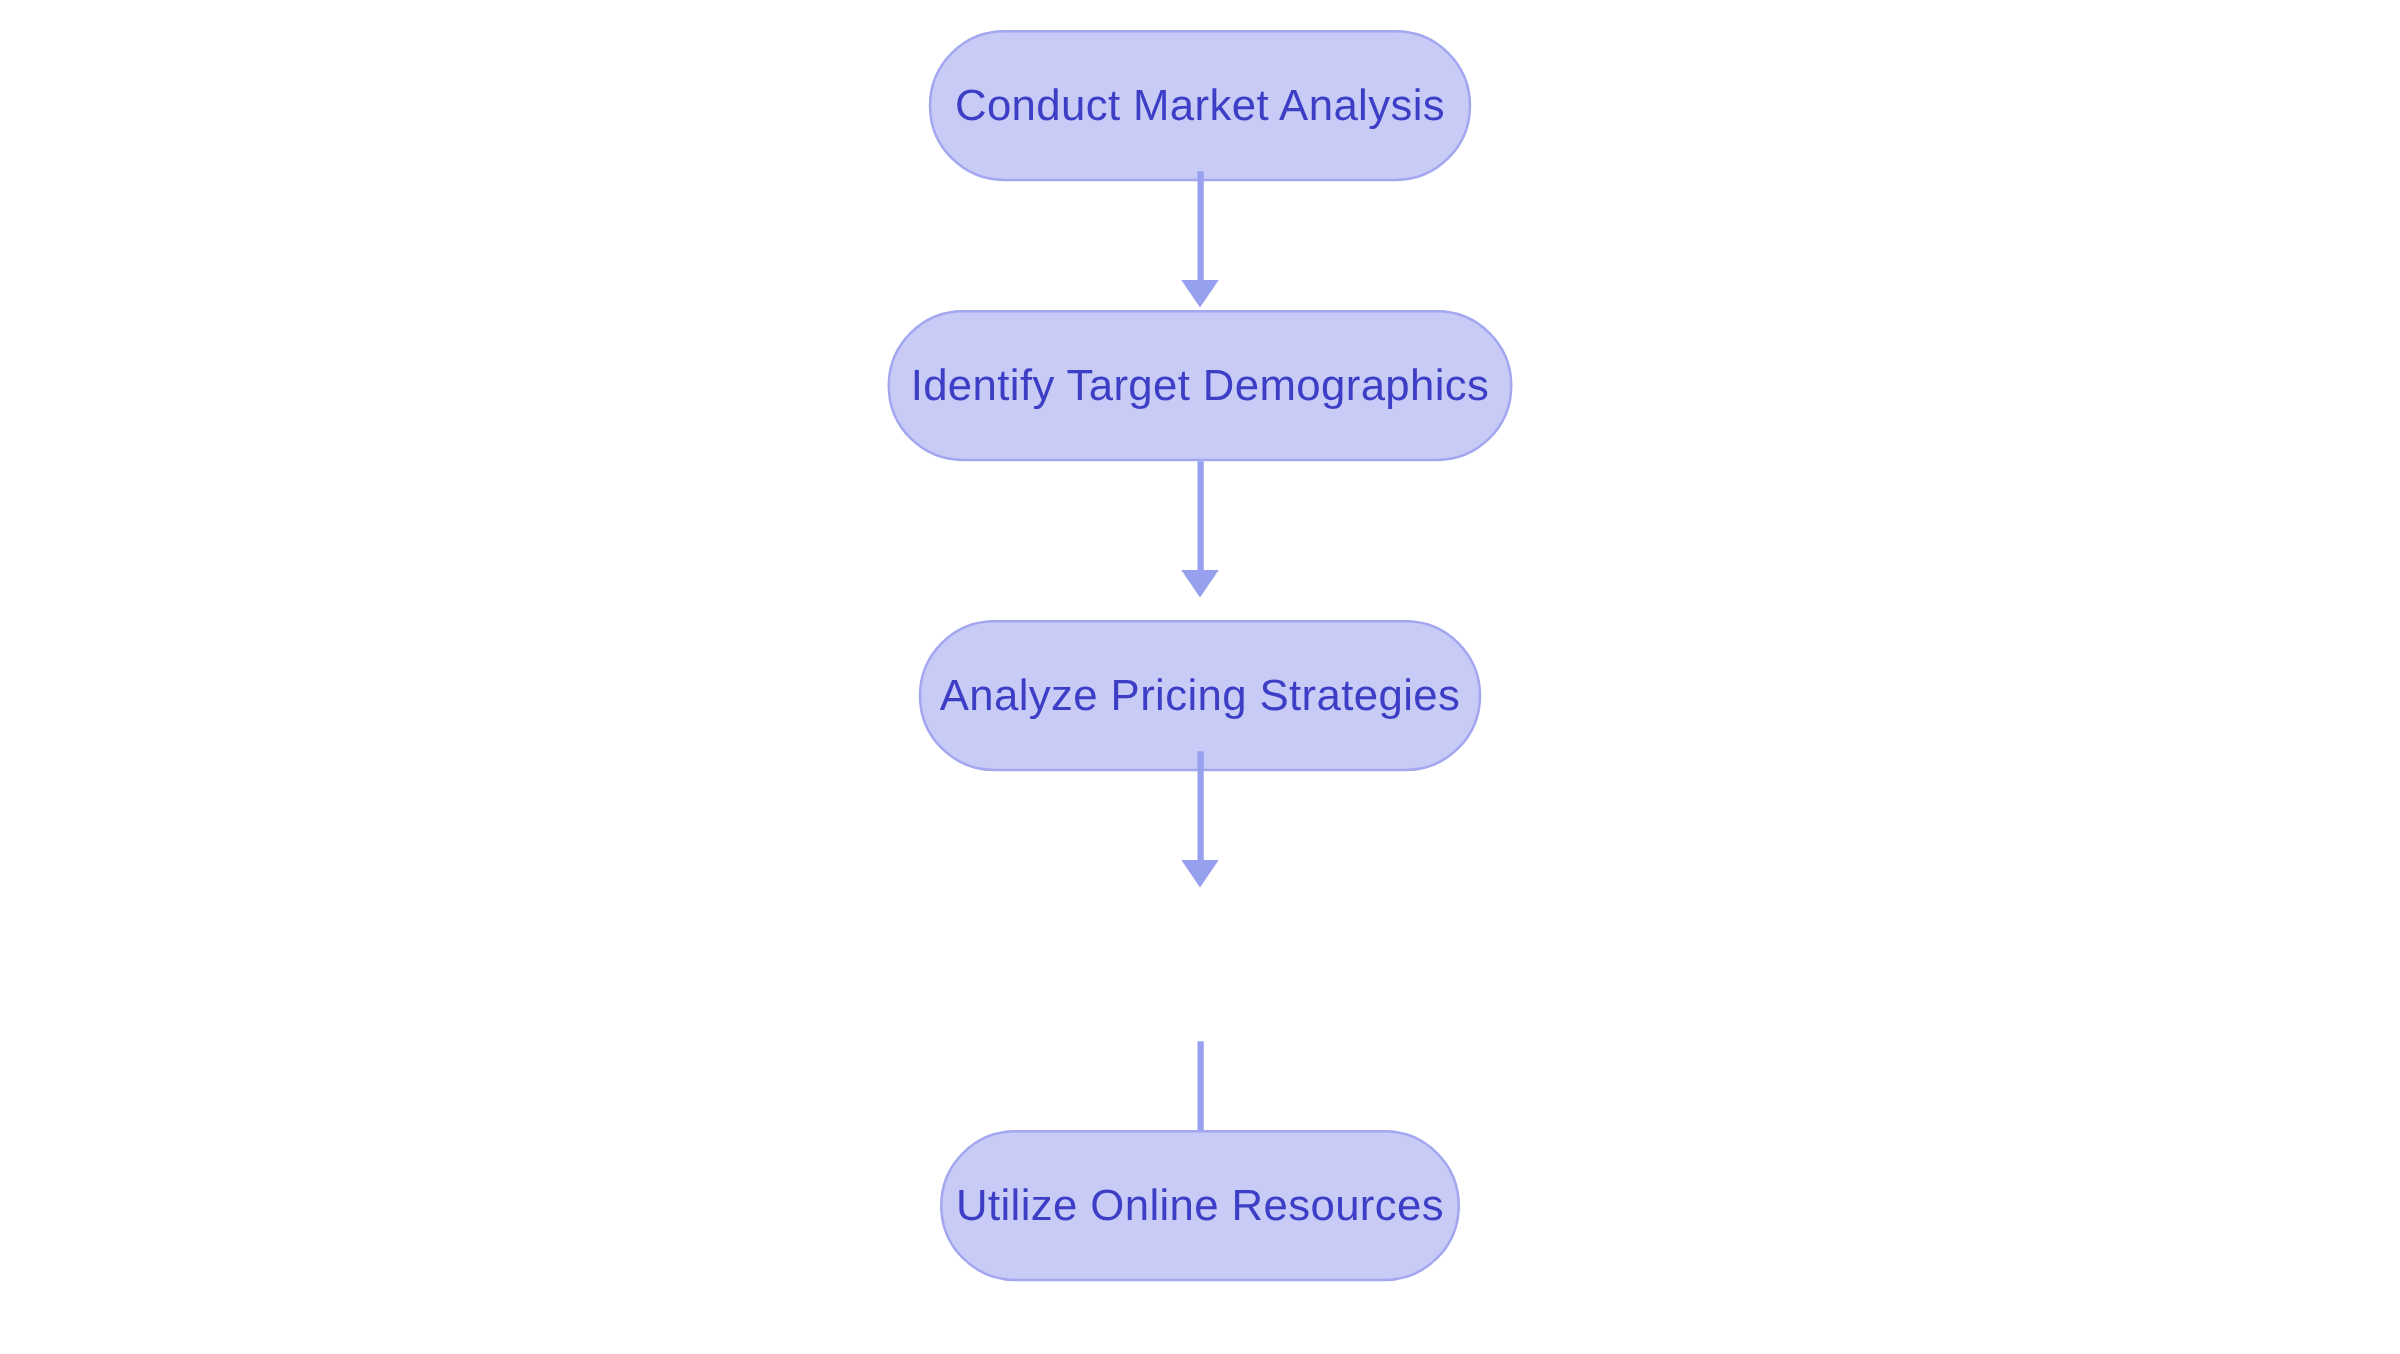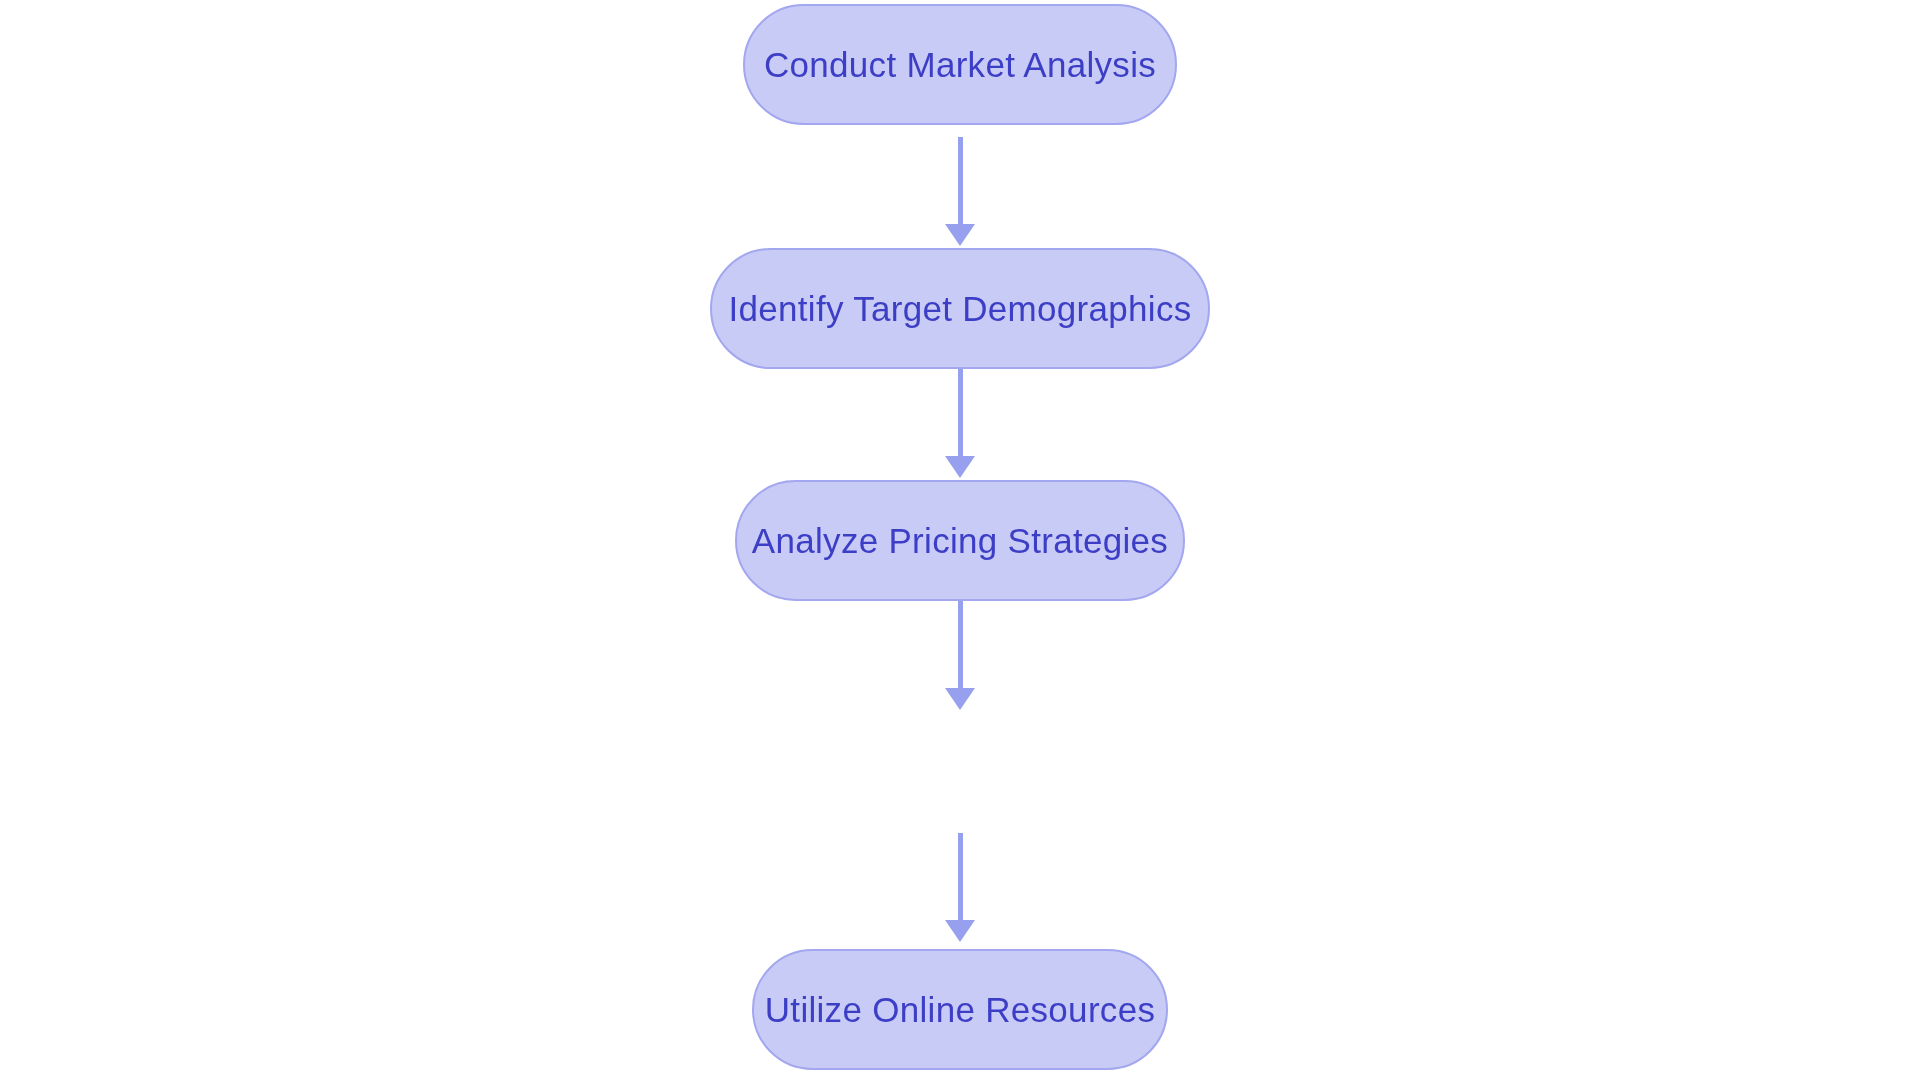--- a/index.html
+++ b/index.html
@@ -28,25 +28,25 @@
     align-items: center;
     justify-content: center;
   }
   .node-label {
     font-size: 35px;
     font-weight: 400;
     letter-spacing: 0.3px;
     color: var(--node-text, #3d3ec6);
     white-space: nowrap;
   }
-  .n0 { top: 4px;  width: 434px; text-align: center; }
+  .n0 { top: 24px;  width: 434px; text-align: center; }
   .n1 { top: 248px; width: 500px; }
-  .n2 { top: 480px; width: 450px; justify-content: center; }
+  .n2 { top: 496px; width: 450px; justify-content: center; }
   .n3 { top: 712px; width: 376px; }
-  .n4 { top: 949px; width: 416px; }
+  .n4 { top: 904px; width: 416px; }
 
   .arrow {
     position: absolute;
     left: 50%;
     transform: translateX(-50%);
     width: 30px;
     height: 109px;
     display: flex;
     flex-direction: column;
     align-items: center;

